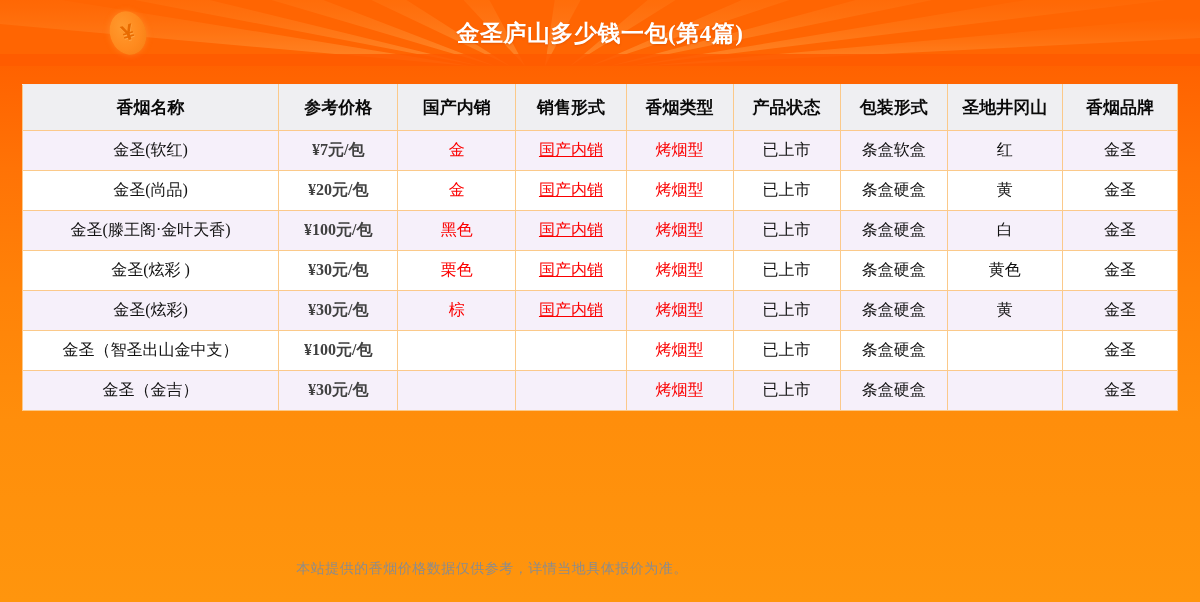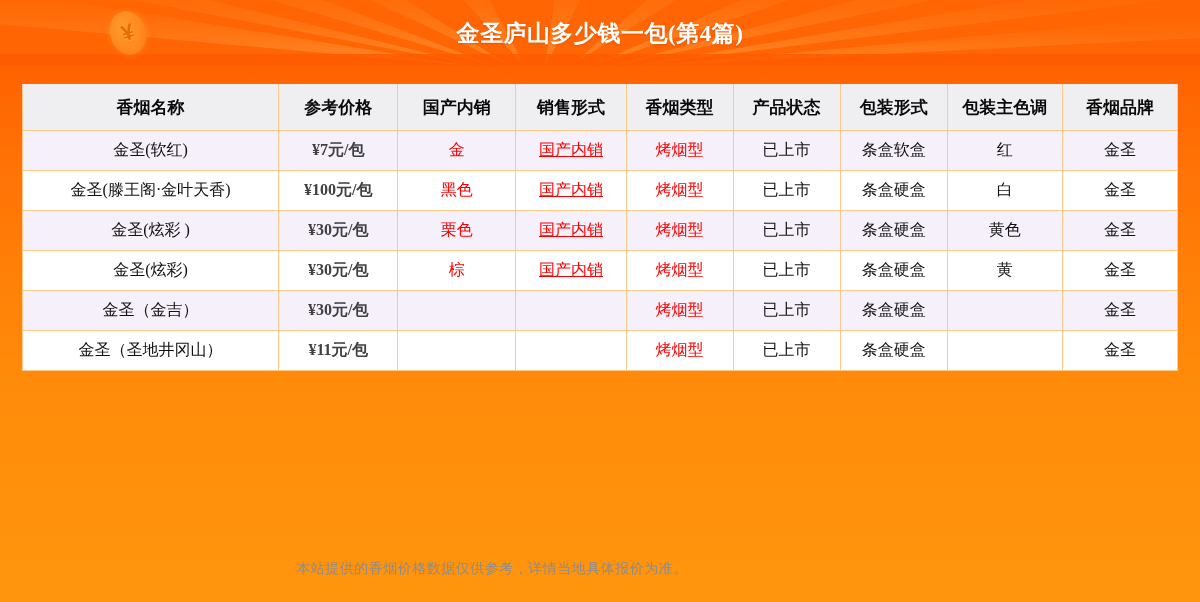--- a/index.html
+++ b/index.html
@@ -173,37 +173,48 @@
       </colgroup>
       <thead>
         <tr>
           <th>香烟名称</th>
           <th>参考价格</th>
           <th>国产内销</th>
           <th>销售形式</th>
           <th>香烟类型</th>
           <th>产品状态</th>
           <th>包装形式</th>
-          <th>包装主色调</th>
+          <th>圣地井冈山</th>
           <th>香烟品牌</th>
         </tr>
       </thead>
       <tbody id="tbody">
           <tr>
             <td>金圣(软红)</td>
             <td class="price">¥7元/包</td>
             <td class="subhue">金</td>
             <td class="sale">国产内销</td>
             <td class="ctype">烤烟型</td>
             <td>已上市</td>
             <td>条盒软盒</td>
             <td>红</td>
             <td>金圣</td>
           </tr>
           <tr>
+            <td>金圣(尚品)</td>
+            <td class="price">¥20元/包</td>
+            <td class="subhue">金</td>
+            <td class="sale">国产内销</td>
+            <td class="ctype">烤烟型</td>
+            <td>已上市</td>
+            <td>条盒硬盒</td>
+            <td>黄</td>
+            <td>金圣</td>
+          </tr>
+          <tr>
             <td>金圣(滕王阁·金叶天香)</td>
             <td class="price">¥100元/包</td>
             <td class="subhue">黑色</td>
             <td class="sale">国产内销</td>
             <td class="ctype">烤烟型</td>
             <td>已上市</td>
             <td>条盒硬盒</td>
             <td>白</td>
             <td>金圣</td>
           </tr>
@@ -220,43 +231,43 @@
           </tr>
           <tr>
             <td>金圣(炫彩)</td>
             <td class="price">¥30元/包</td>
             <td class="subhue">棕</td>
             <td class="sale">国产内销</td>
             <td class="ctype">烤烟型</td>
             <td>已上市</td>
             <td>条盒硬盒</td>
             <td>黄</td>
+            <td>金圣</td>
+          </tr>
+          <tr>
+            <td>金圣（智圣出山金中支）</td>
+            <td class="price">¥100元/包</td>
+            <td class="subhue"></td>
+            <td class="sale"></td>
+            <td class="ctype">烤烟型</td>
+            <td>已上市</td>
+            <td>条盒硬盒</td>
+            <td></td>
             <td>金圣</td>
           </tr>
           <tr>
             <td>金圣（金吉）</td>
             <td class="price">¥30元/包</td>
             <td class="subhue"></td>
             <td class="sale"></td>
             <td class="ctype">烤烟型</td>
             <td>已上市</td>
             <td>条盒硬盒</td>
             <td></td>
             <td>金圣</td>
           </tr>
-          <tr>
-            <td>金圣（圣地井冈山）</td>
-            <td class="price">¥11元/包</td>
-            <td class="subhue"></td>
-            <td class="sale"></td>
-            <td class="ctype">烤烟型</td>
-            <td>已上市</td>
-            <td>条盒硬盒</td>
-            <td></td>
-            <td>金圣</td>
-          </tr>
         </tbody>
     </table>
   </div>
 
   <div id="footer">本站提供的香烟价格数据仅供参考，详情当地具体报价为准。</div>
 
 </div>
 
 </body></html>

